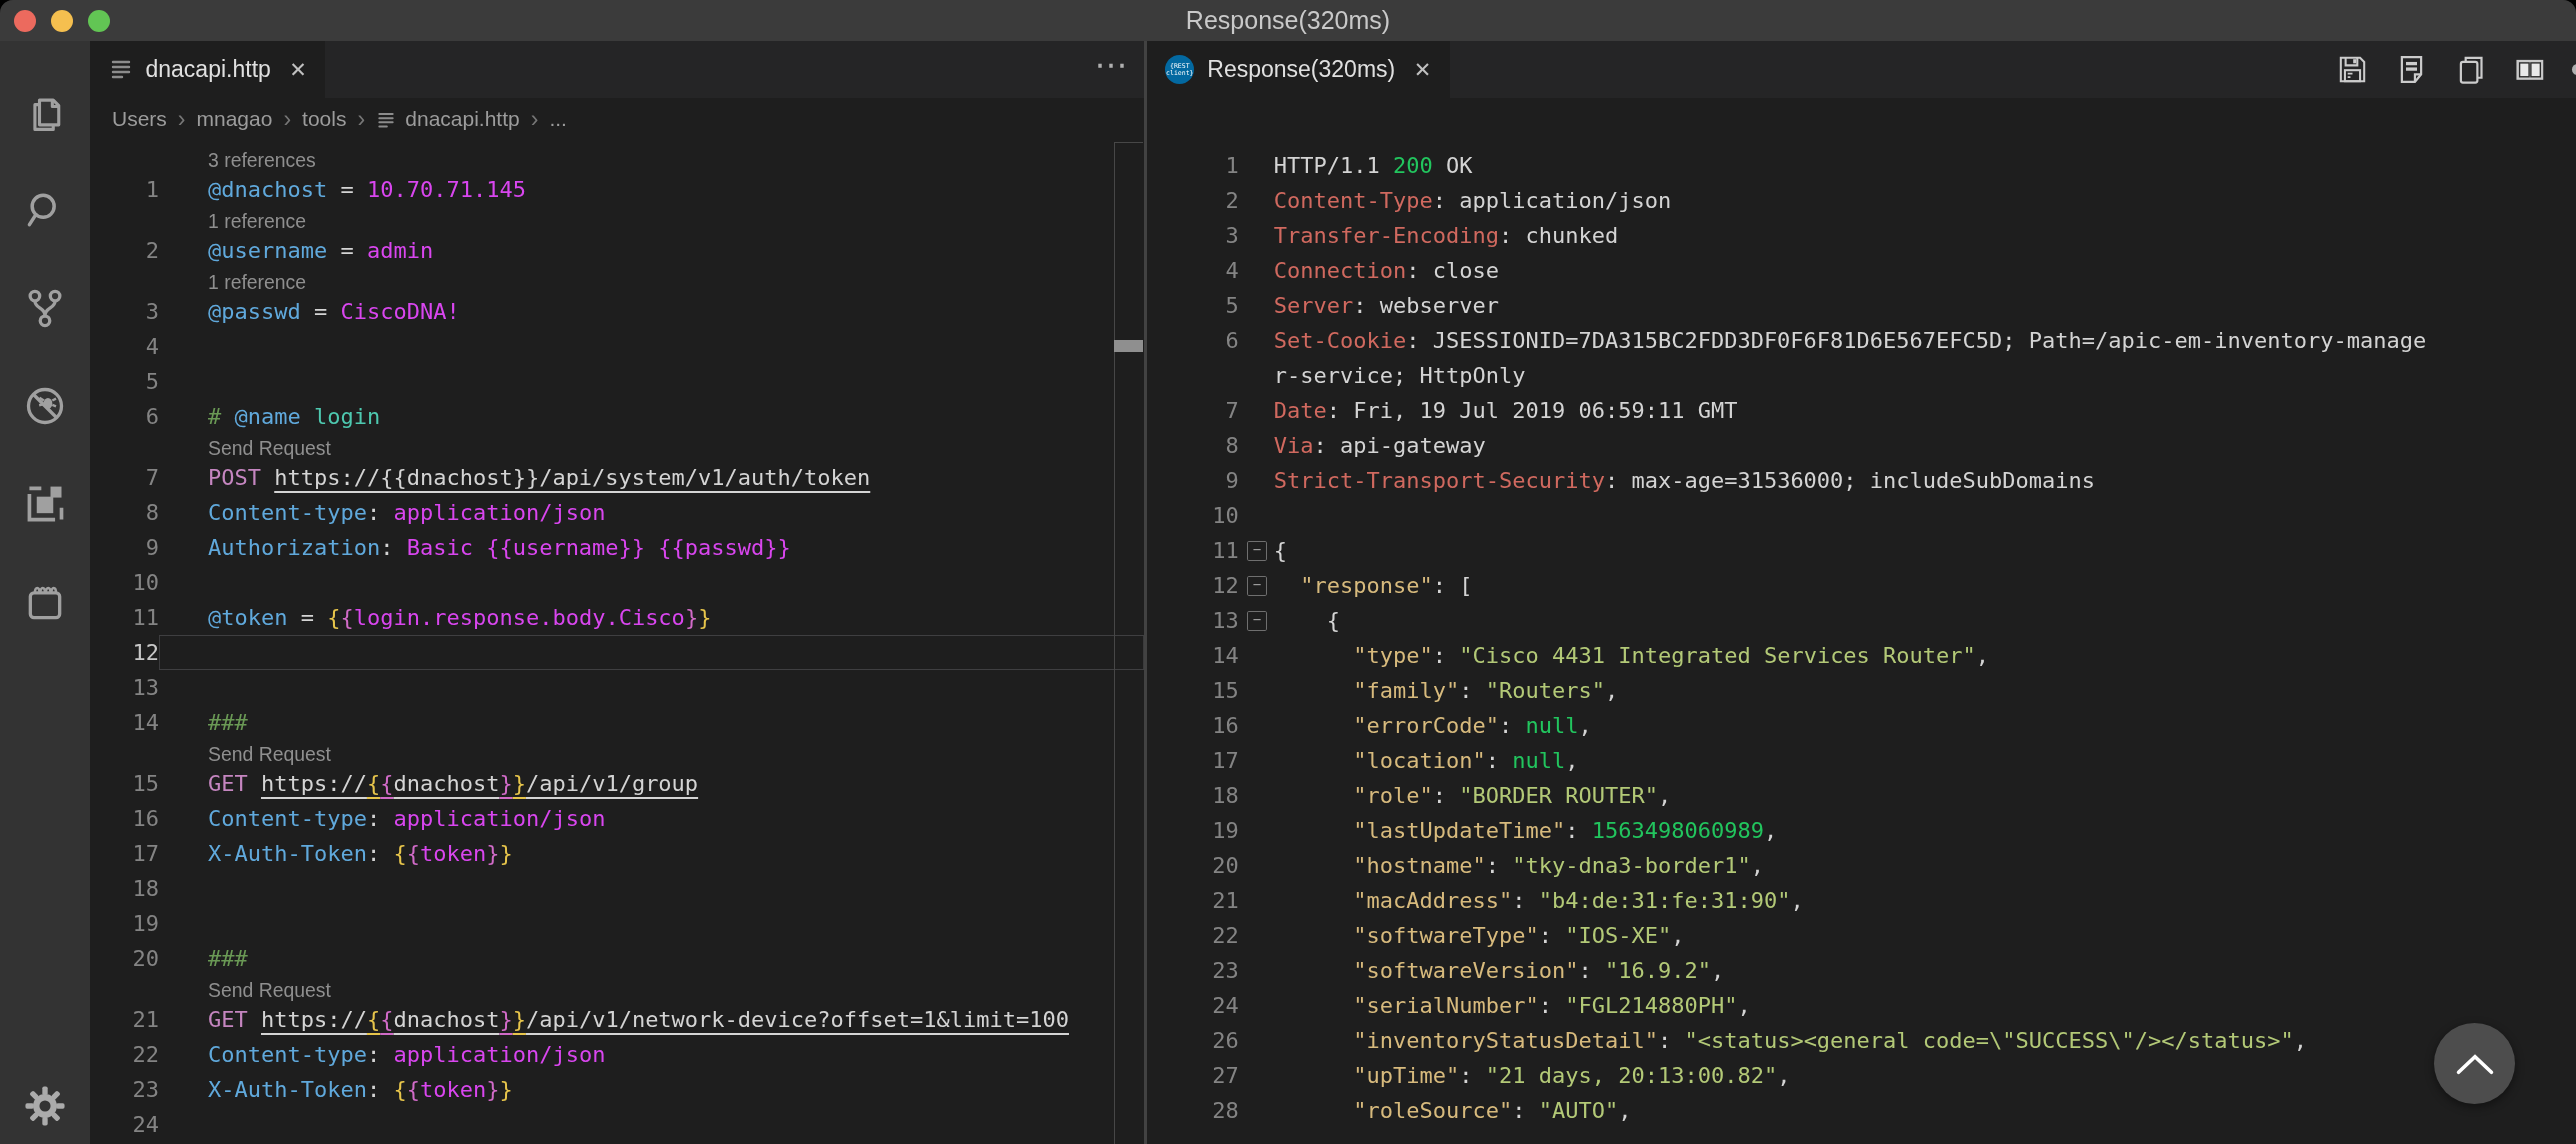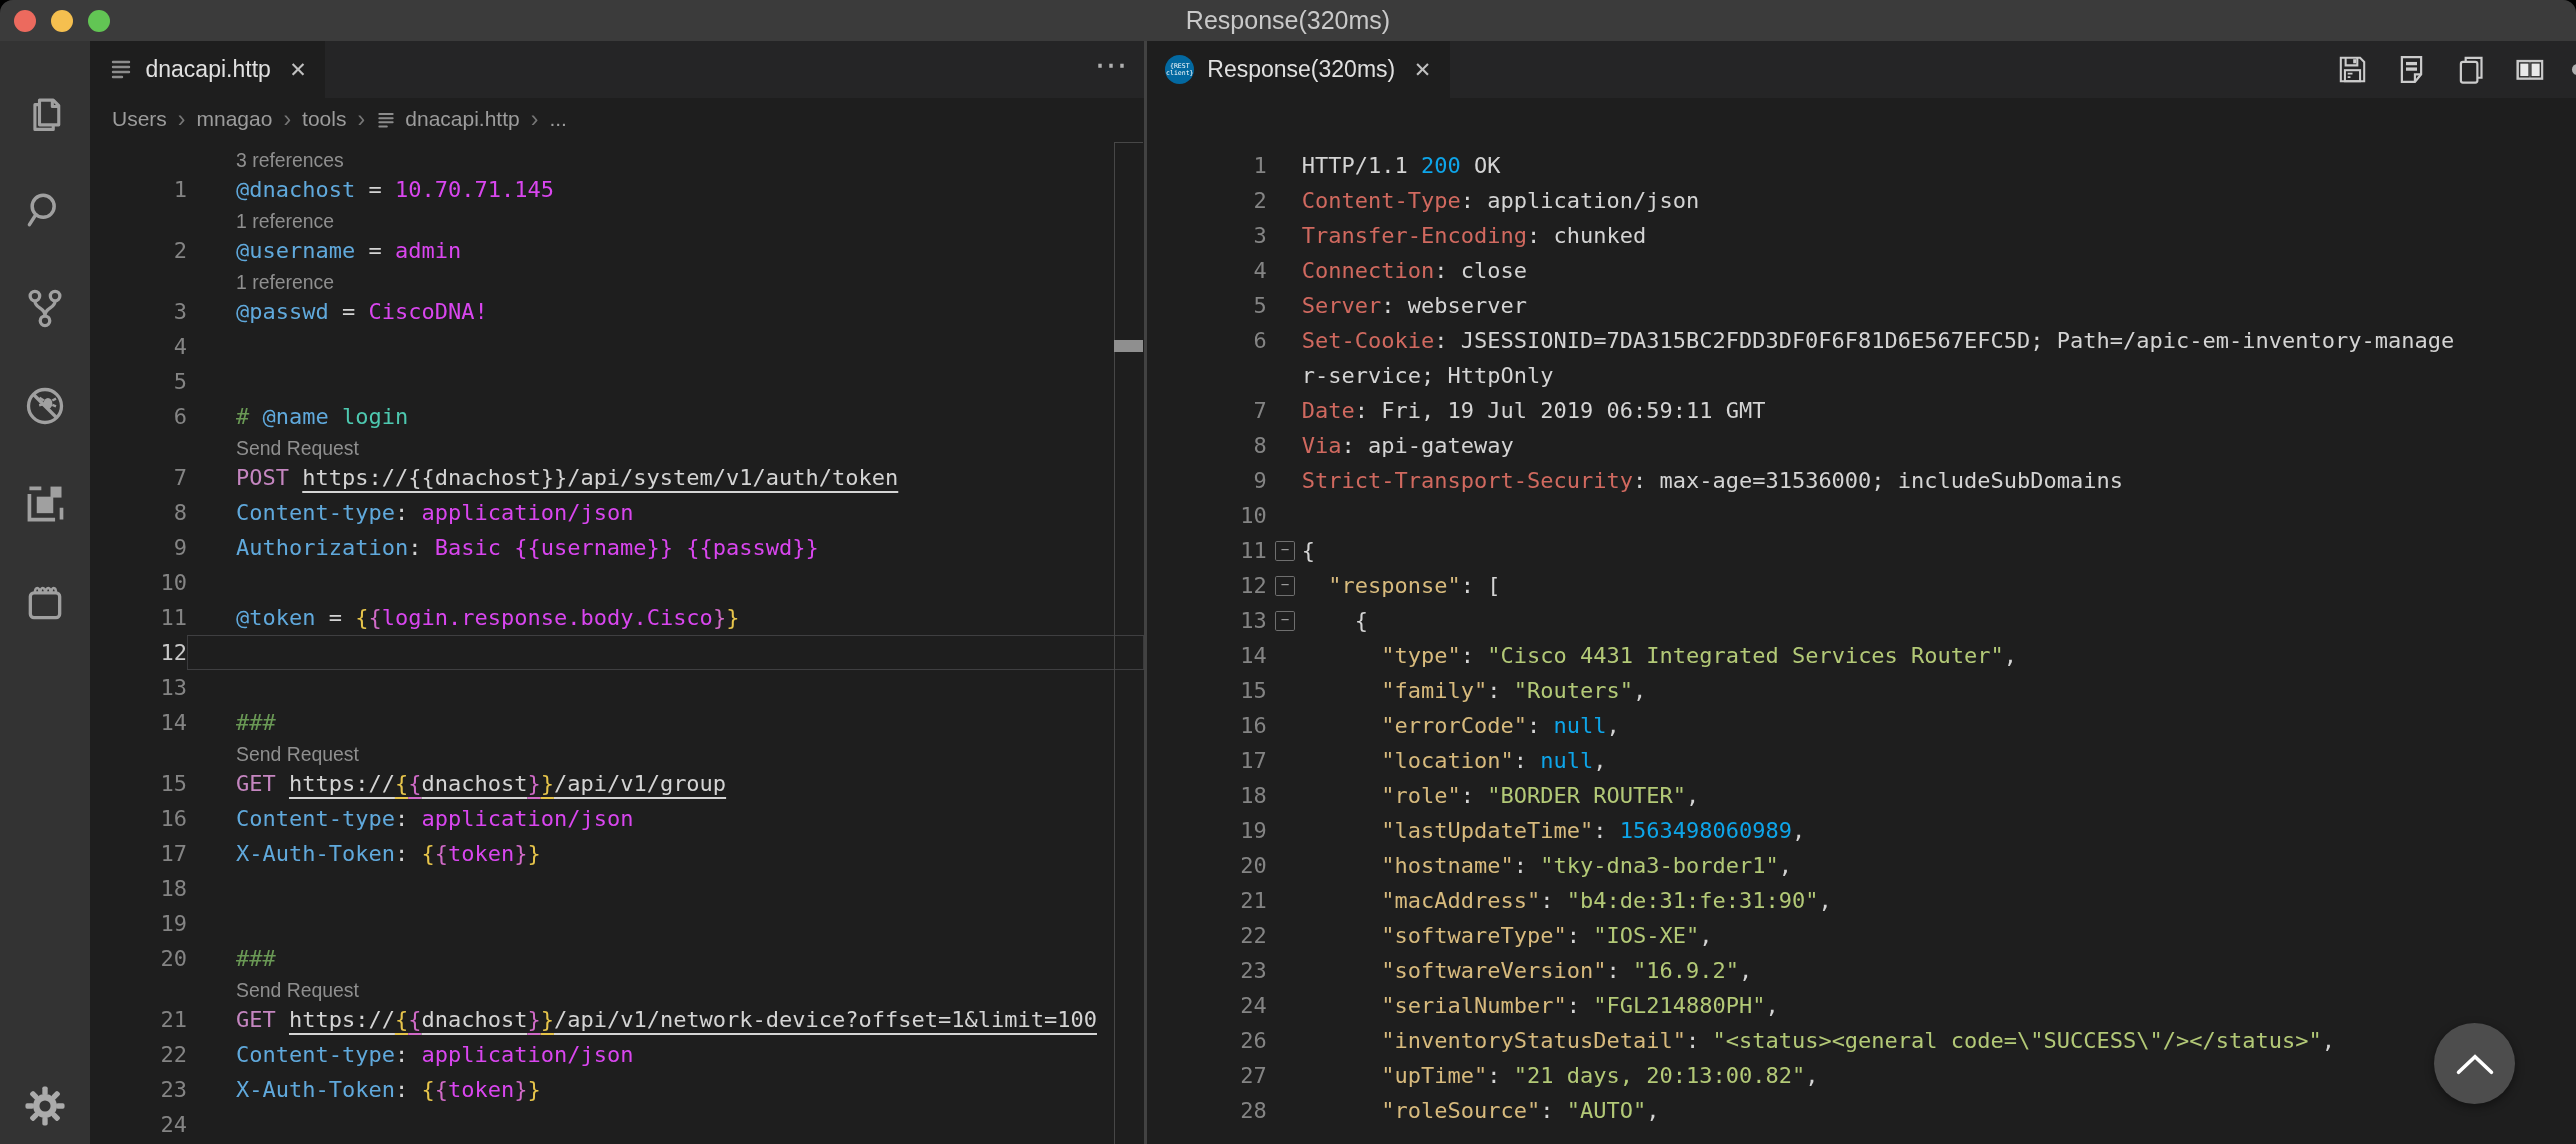--- a/index.html
+++ b/index.html
@@ -31,40 +31,40 @@
             color:#fff;font-family:"DejaVu Sans Mono",monospace;font-size:6.5px;line-height:6.5px;}
   .editor-actions{position:absolute;right:0;top:0;height:57px;display:flex;align-items:center;gap:26px;}
   .ea-icon{width:33px;height:33px;display:flex;align-items:center;justify-content:center;}
   .ea-dot{width:11px;height:11px;border-radius:50%;background:#b0b0b0;margin-right:-6.5px;flex:none;}
   
   .breadcrumbbar{height:42px;display:flex;align-items:center;padding-left:22px;gap:11px;
                  color:#9c9c9c;font-size:21px;}
   .crumb{display:flex;align-items:center;gap:9.2px;}
   .crumb-sep{color:#767676;font-size:23px;}
   
-  .rows{position:relative;margin-top:5.5px;padding-left:28px;}
+  .rows{position:relative;margin-top:5.5px;}
   .rows.rright{margin-top:50px;}
   .row{display:flex;height:35px;line-height:35px;white-space:pre;
        font-family:"DejaVu Sans Mono",monospace;font-size:22px;}
   .row.lens{height:26px;line-height:28px;}
   .gut{color:#848484;text-align:right;flex:none;}
   .left .gut{width:69px;}
   .rright-gut{width:92px;}
   .foldcol{width:35px;flex:none;position:relative;}
   .foldbox{position:absolute;left:8.3px;top:8.3px;width:17.5px;height:17.5px;border:0.9px solid #6f6f6f;border-radius:1.8px;
            color:#9f9f9f;font-size:14px;line-height:15.7px;text-align:center;font-family:"DejaVu Sans Mono",monospace;}
   .codewrap{flex:1;}
   .left .codewrap{padding-left:49px;}
   .lenswrap span{font-family:"Liberation Sans",sans-serif;font-size:19.4px;color:#8f8f8f;}
   .row.current .codewrap{box-shadow:inset 0 0 0 0.9px #3f3f41;}
   .row.current .gut{color:#c8c8c8;}
   
   .c-v{color:#60a9dc;} .c-o{color:#d946ef;} .c-m{color:#c586c0;} .c-w{color:#d4d4d4;}
   .c-cm{color:#6a9955;} .c-tl{color:#4ec9b0;} .c-y{color:#e7c54b;} .c-pk{color:#d16bc8;}
-  .c-cl{color:#8f8f8f;} .c-hr{color:#d0695f;} .c-num{color:#0ea5e9;text-align:right;} .c-k{color:#d7ba7d;}
+  .c-cl{color:#8f8f8f;} .c-hr{color:#d0695f;} .c-num{color:#22c55e;text-align:right;} .c-k{color:#d7ba7d;}
   .c-s{color:#b3c977;} .c-p{color:#d4d4d4;}
   .c-u{text-decoration:underline;text-underline-offset:5.5px;text-decoration-thickness:1.8px;}
   
   .sb-track{position:absolute;left:1024px;top:101px;bottom:0;width:28px;
             border-left:0.9px solid #474747;border-top:0.9px solid #474747;pointer-events:none;}
   .sb-slider{position:absolute;left:1024px;top:299px;width:29px;height:12px;background:#8f8f8f;}
   
   .scrolltop{position:absolute;right:61px;top:982px;width:81px;height:81px;border-radius:50%;
              background:#4d4d4d;border:none;display:flex;align-items:center;justify-content:center;
              box-shadow:0 2.8px 9.2px rgba(0,0,0,.45);cursor:pointer;}

